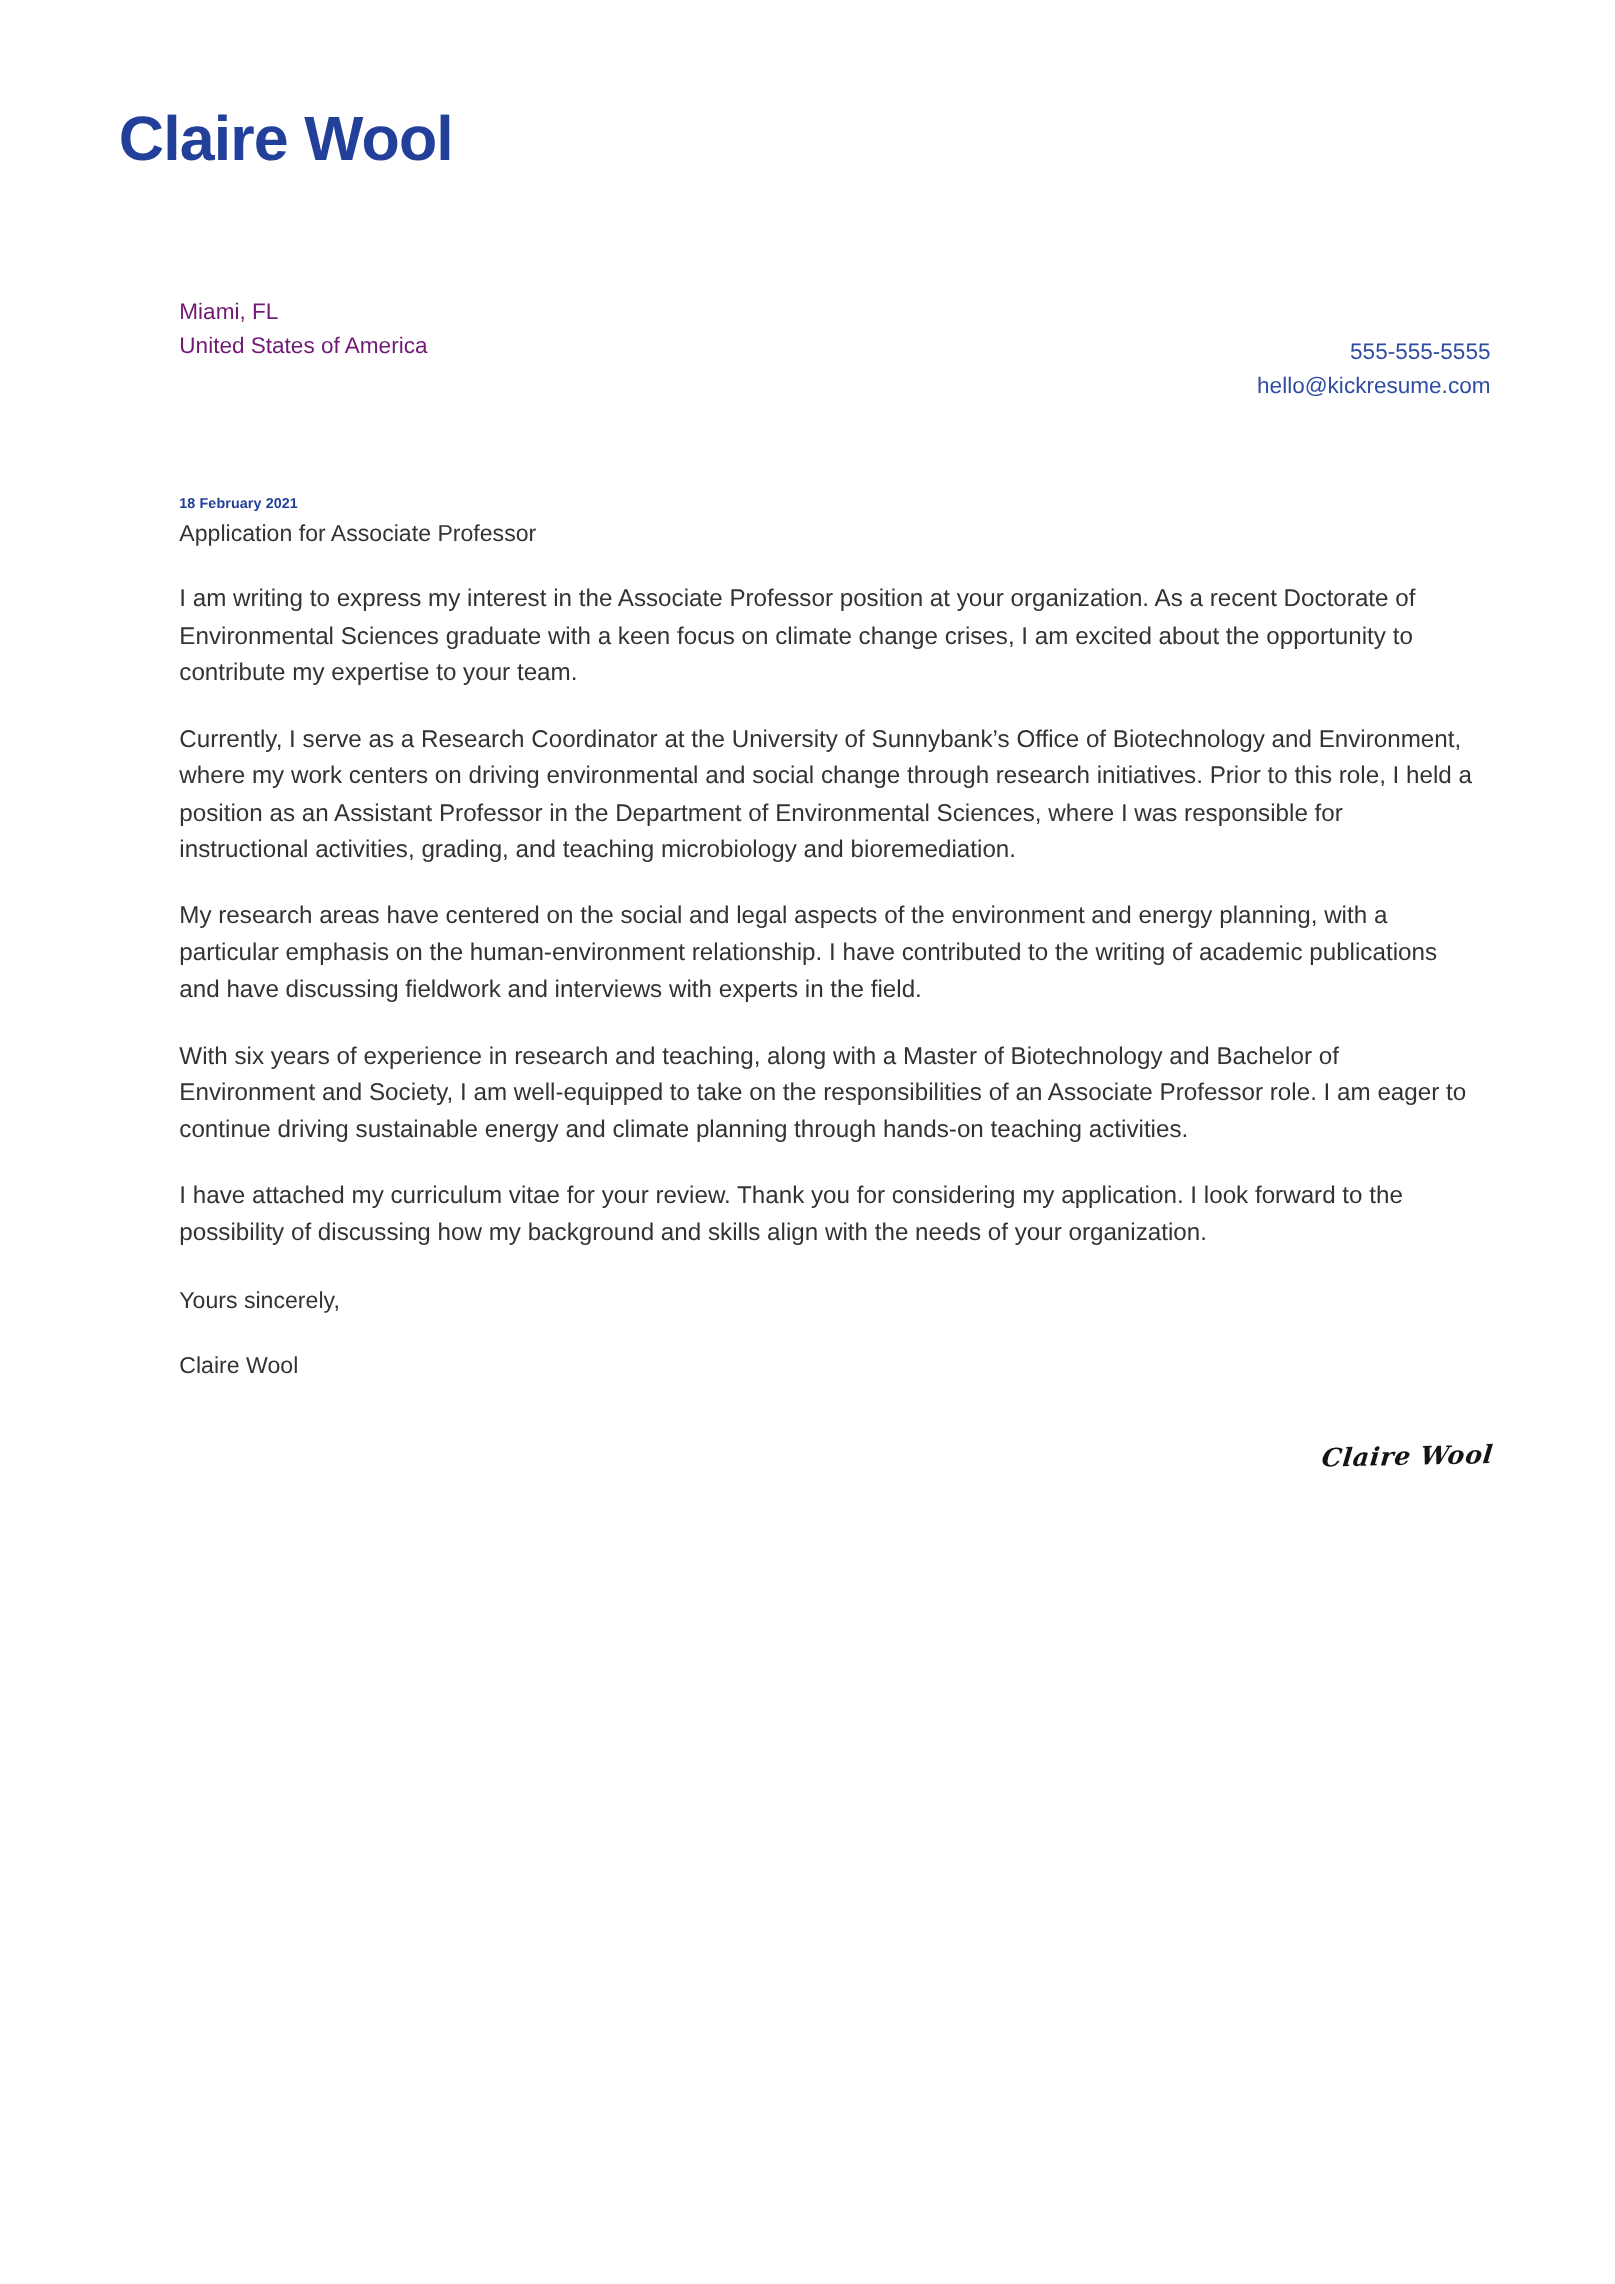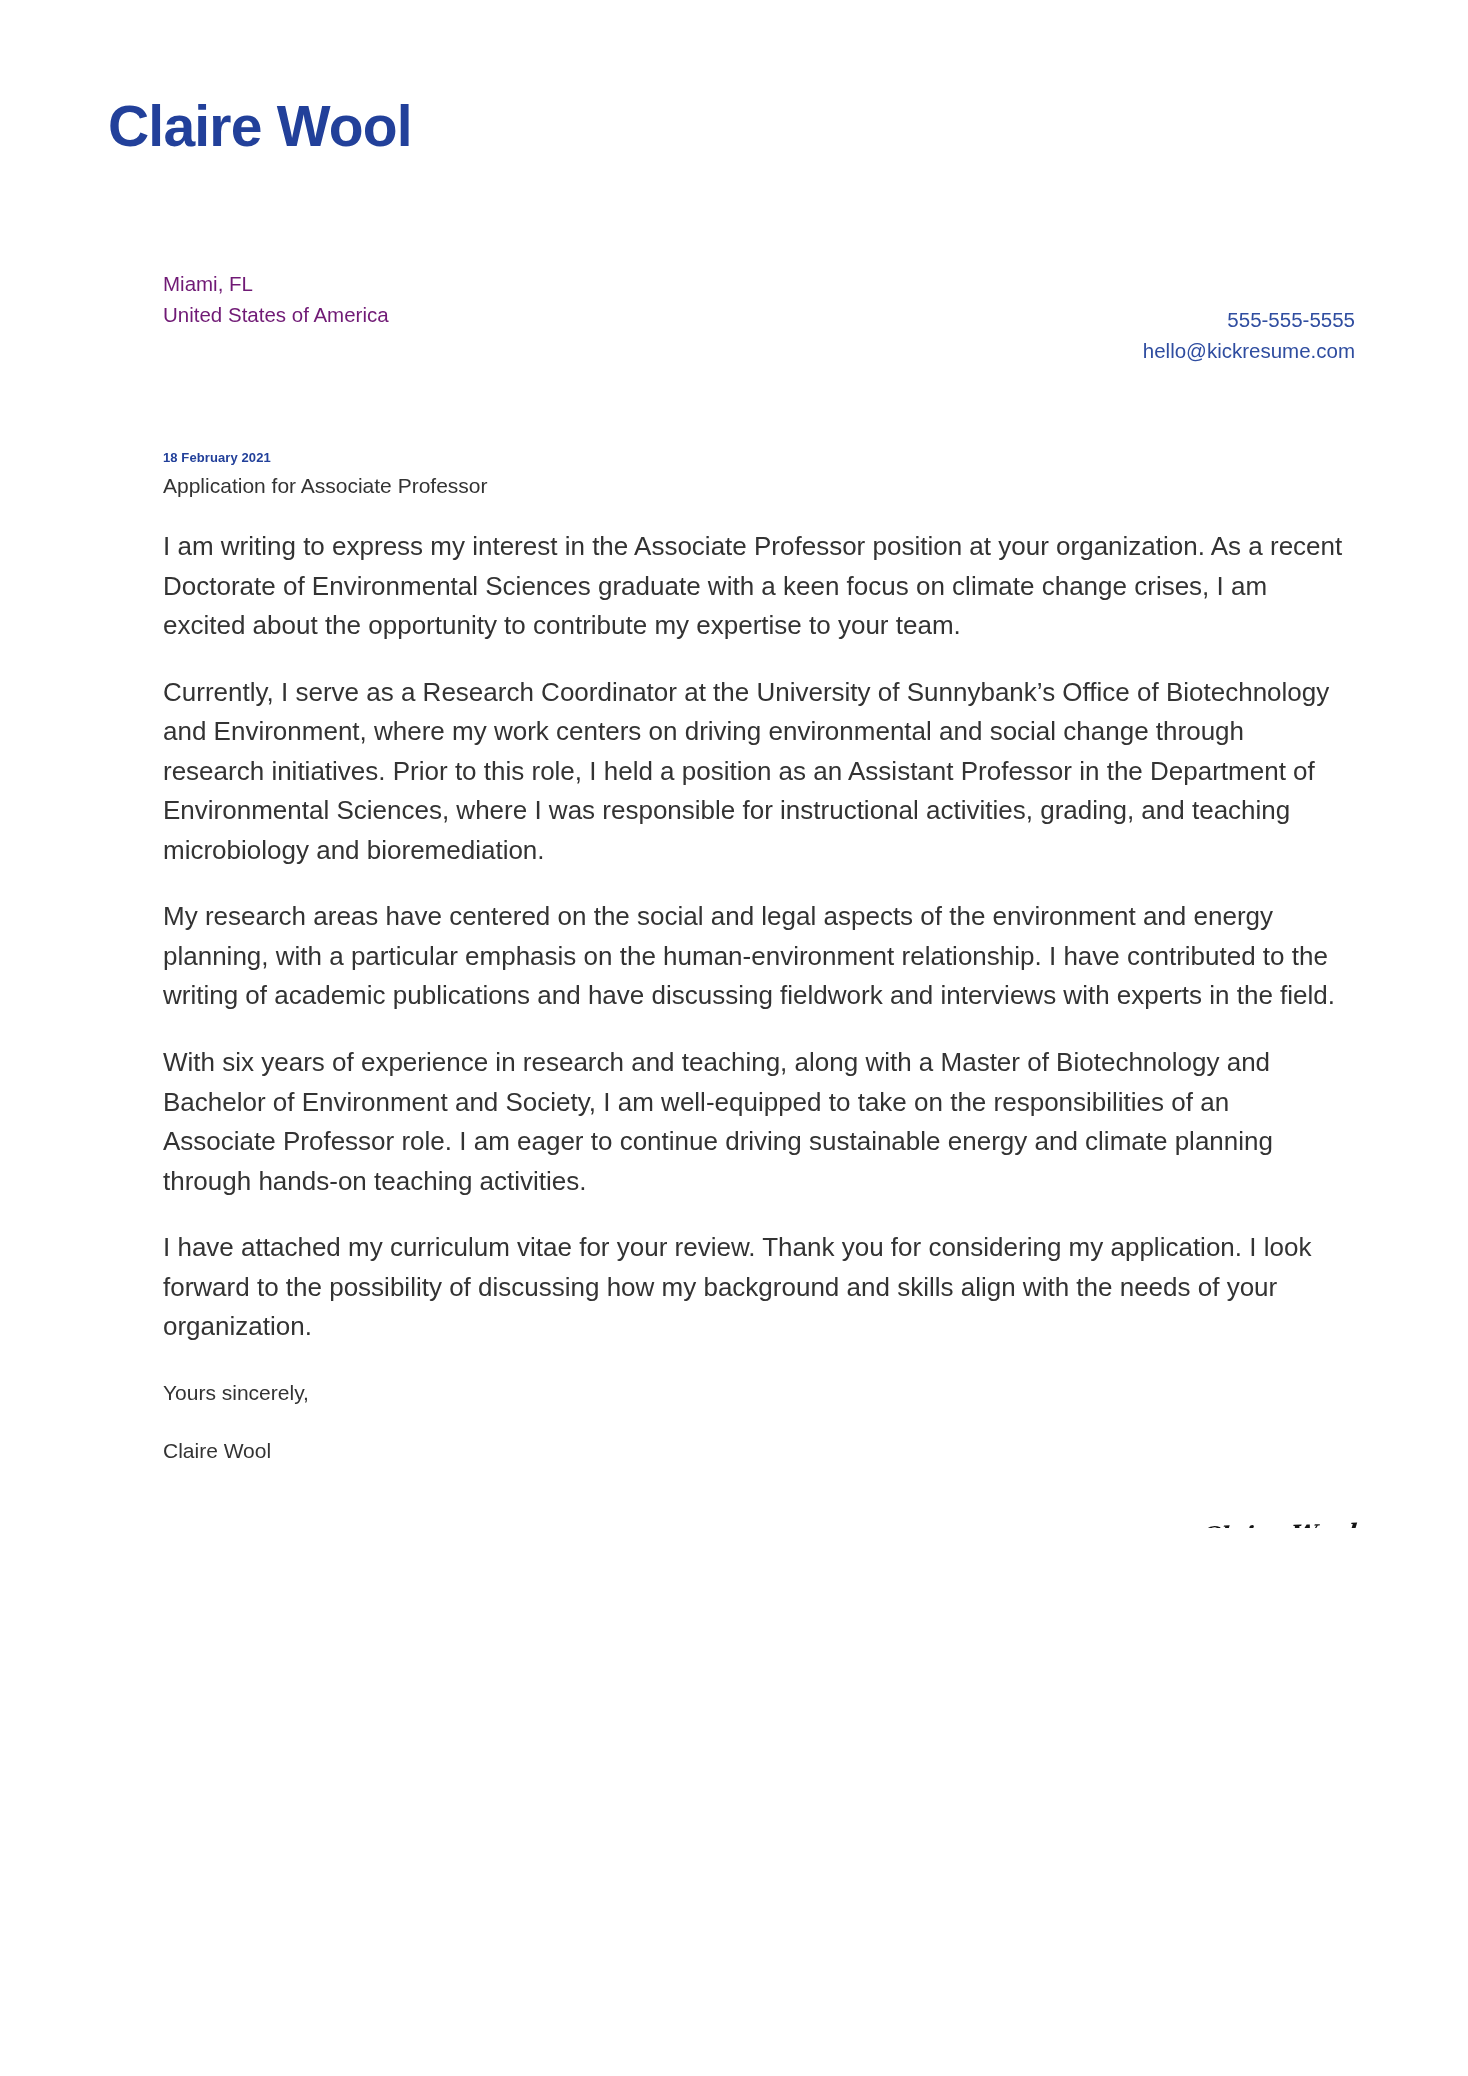--- a/index.html
+++ b/index.html
@@ -93,21 +93,21 @@
   }
 
   .salutation {
     font-size: 21px;
     color: #333333;
     line-height: 1.42;
     margin: 35px 0 0 0;
   }
 
   .body-par {
-    font-size: 26px;
+    font-size: 22px;
     color: #333333;
     line-height: 1.52;
     margin: 27px 16px 0 0;
     text-align: left;
   }
 
   .closing {
     font-size: 21px;
     color: #333333;
     line-height: 1.42;

